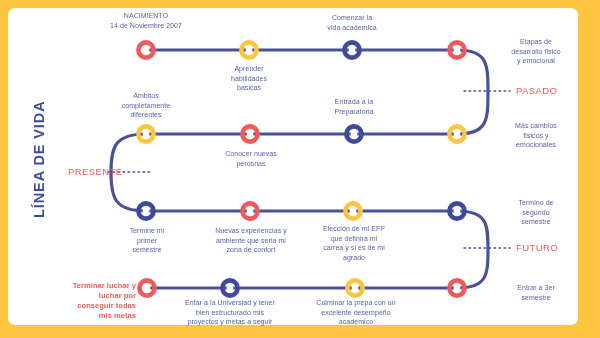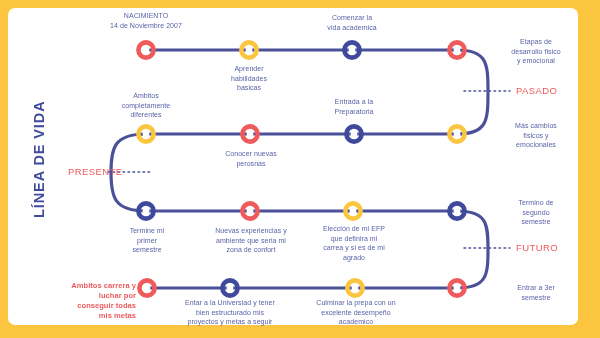--- a/index.html
+++ b/index.html
@@ -176,21 +176,21 @@
 ambiente que seria mi
 zona de confort</div>
   <div class="lbl" style="left:302px; top:224px; width:104px;">Elección de mi EFP
 que definira mi
 carrea y si es de mi
 agrado</div>
   <div class="lbl" style="left:494px; top:198px; width:84px;">Termino de
 segundo
 semestre</div>
 
-  <div class="lbl left accent-label" style="left:40px; top:281px; width:96px;">Ambitos carrera y
+  <div class="lbl left accent-label" style="left:40px; top:281px; width:96px;">Terminar luchar y
 luchar por
 conseguir todas
 mis metas</div>
   <div class="lbl" style="left:174px; top:298px; width:112px;">Entar a la Universiad y tener
 bien estructurado mis
 proyectos y metas a seguir</div>
   <div class="lbl" style="left:298px; top:298px; width:116px;">Culminar la prepa con un
 excelente desempeño
 academico</div>
   <div class="lbl" style="left:494px; top:283px; width:84px;">Entrar a 3er

